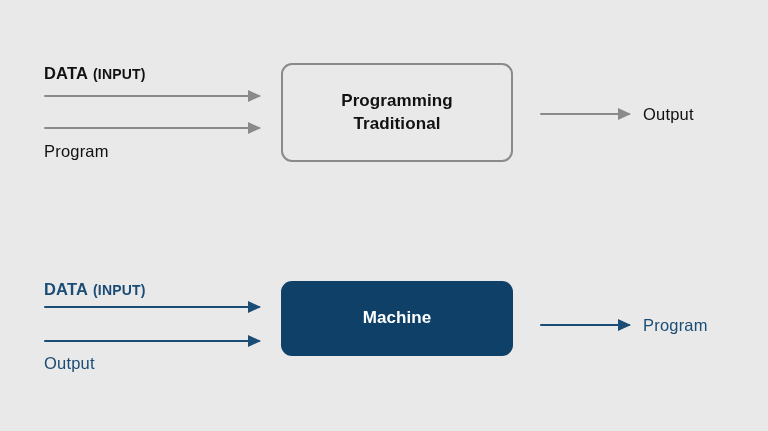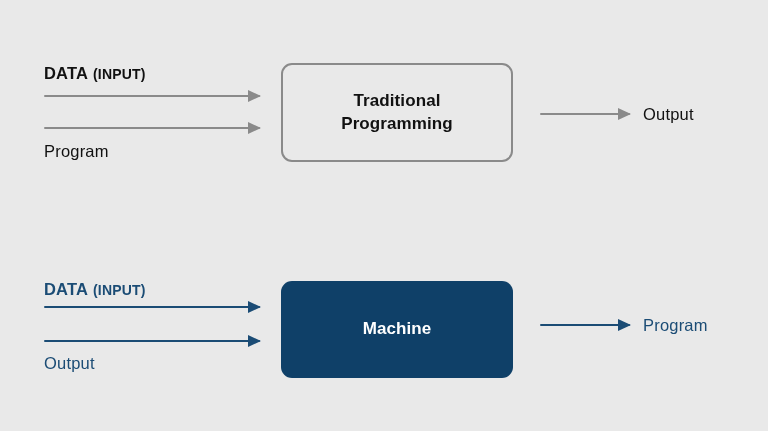--- a/index.html
+++ b/index.html
@@ -122,22 +122,22 @@
 
   <div class="arrow gray abs" style="left:44px; top:127px; width:216px;">
     <span class="shaft"></span>
     <span class="head"></span>
   </div>
 
   <div class="label dark label-side abs" style="left:44px; top:143px;">Program</div>
 
   <div class="box outline abs" style="left:281px; top:63px; width:232px; height:99px;">
     <div class="box-text">
+      <div>Programming</div>
       <div>Traditional</div>
-      <div>Programming</div>
     </div>
   </div>
 
   <div class="arrow gray abs" style="left:540px; top:113px; width:90px;">
     <span class="shaft"></span>
     <span class="head"></span>
   </div>
 
   <div class="label dark label-side abs" style="left:643px; top:106px;">Output</div>
 
@@ -150,21 +150,21 @@
     <span class="head"></span>
   </div>
 
   <div class="arrow navy abs" style="left:44px; top:340px; width:216px;">
     <span class="shaft"></span>
     <span class="head"></span>
   </div>
 
   <div class="label navy label-side abs" style="left:44px; top:355px;">Output</div>
 
-  <div class="box filled abs" style="left:281px; top:281px; width:232px; height:97px;">
+  <div class="box filled abs" style="left:281px; top:281px; width:232px; height:75px;">
     <div class="box-text">
       <div>Machine</div>
     </div>
   </div>
 
   <div class="arrow navy abs" style="left:540px; top:324px; width:90px;">
     <span class="shaft"></span>
     <span class="head"></span>
   </div>
 

